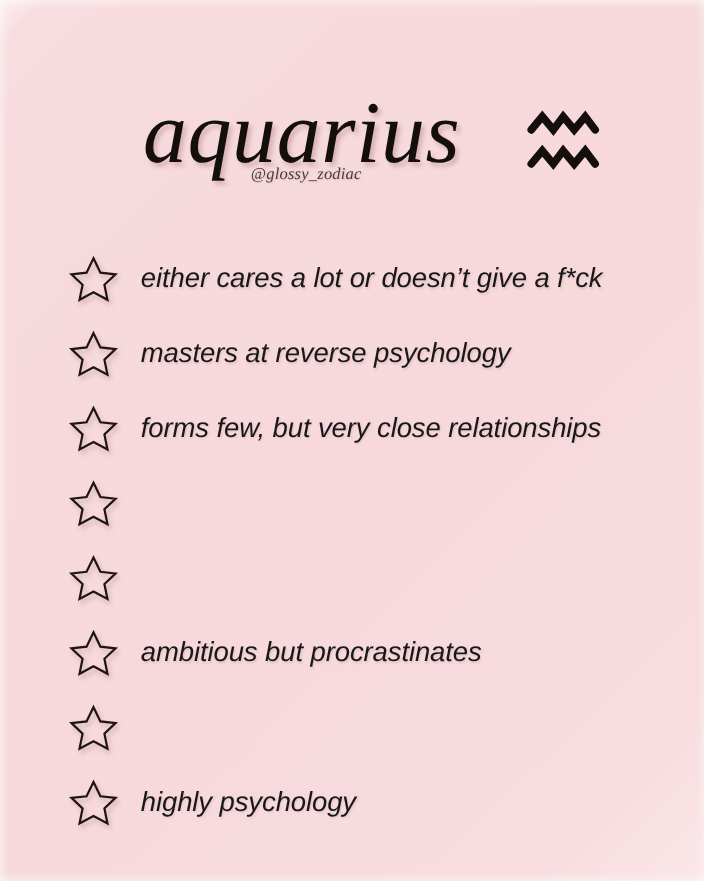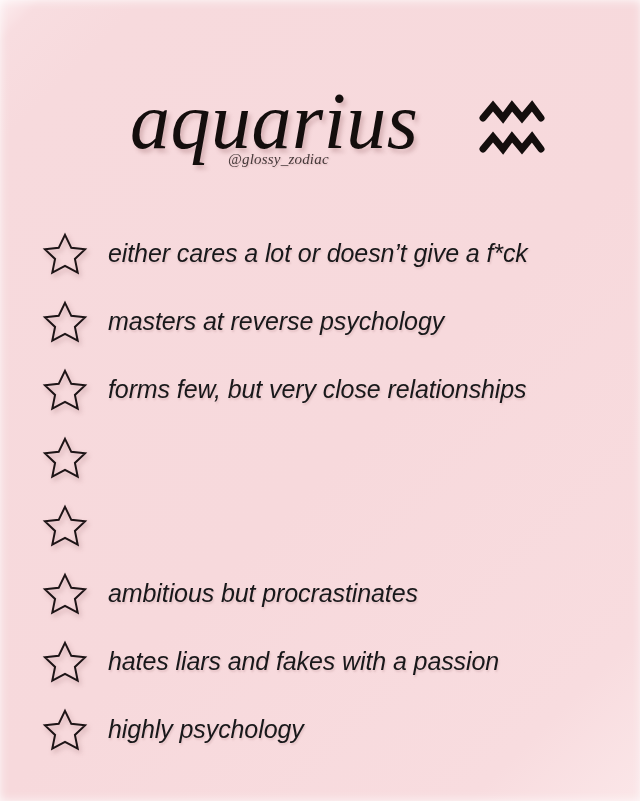--- a/index.html
+++ b/index.html
@@ -94,21 +94,21 @@
     left: 0;
     top: 219px;
     width: 640px;
   }
 
   .trait-row {
     position: relative;
     display: flex;
     align-items: center;
     height: 68px;
-    padding-left: 44px;
+    padding-left: 64px;
     text-align: right;
   }
 
   .star-icon {
     flex: 0 0 auto;
     width: 42px;
     height: 42px;
     margin-right: 22px;
   }
   .star-icon svg {
@@ -206,21 +206,20 @@
       </span>
       <span class="trait-text">ambitious but procrastinates</span>
     </div>
 
     <div class="trait-row">
       <span class="star-icon">
         <svg viewBox="0 0 44 44" xmlns="http://www.w3.org/2000/svg">
           <polygon points="22,3 28.6,16.6 43,18.2 32.4,28.2 35.3,42.5 22,35.4 8.7,42.5 11.6,28.2 1,18.2 15.4,16.6" fill="none" stroke="#1d1416" stroke-width="2.1" stroke-linejoin="miter"></polygon>
         </svg>
       </span>
-      <span class="trait-text">hates liars and fakes with a passion</span>
     </div>
 
     <div class="trait-row">
       <span class="star-icon">
         <svg viewBox="0 0 44 44" xmlns="http://www.w3.org/2000/svg">
           <polygon points="22,3 28.6,16.6 43,18.2 32.4,28.2 35.3,42.5 22,35.4 8.7,42.5 11.6,28.2 1,18.2 15.4,16.6" fill="none" stroke="#1d1416" stroke-width="2.1" stroke-linejoin="miter"></polygon>
         </svg>
       </span>
       <span class="trait-text">highly psychology</span>
     </div>

